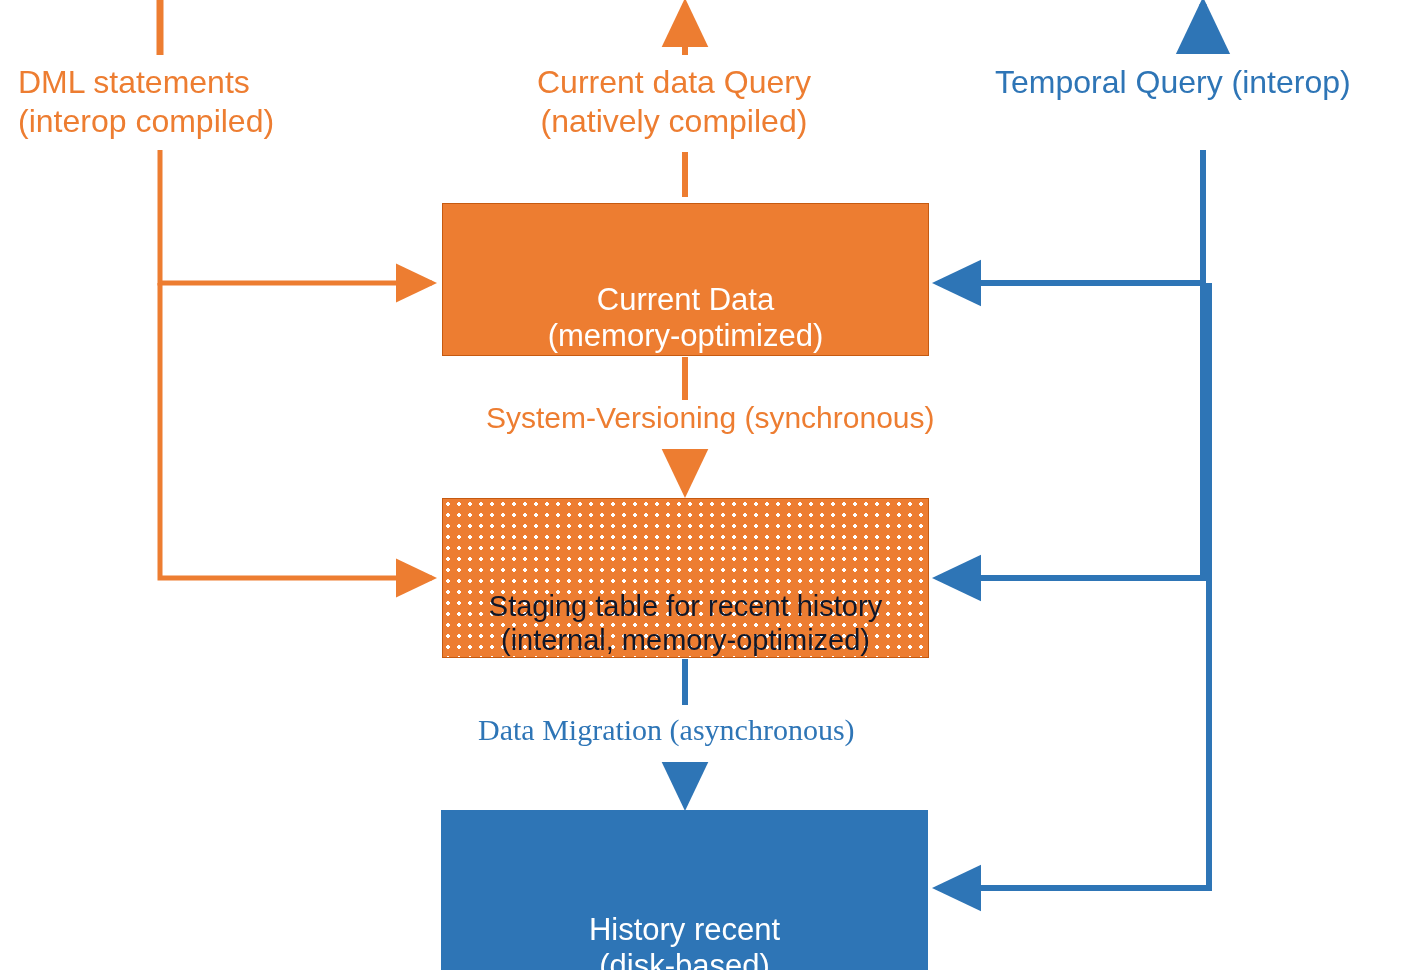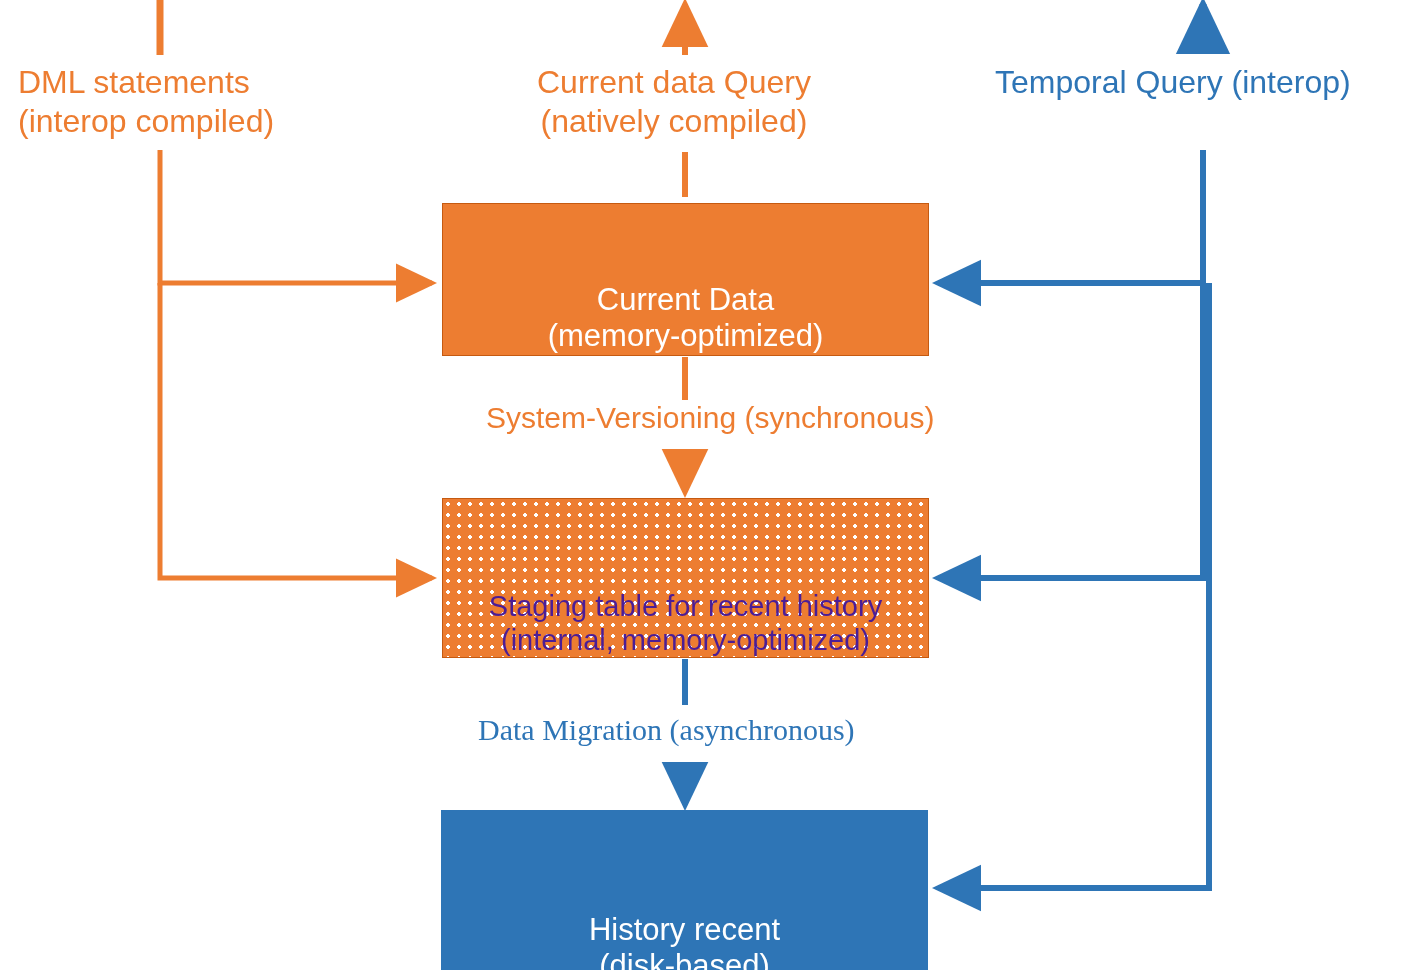--- a/index.html
+++ b/index.html
@@ -55,21 +55,21 @@
     font-size: 31px;
   }
 
   #node-staging-table {
     left: 442px;
     top: 498px;
     width: 487px;
     height: 160px;
     background: #ED7D31;
     border: 1px solid #C55A11;
-    color: #4c1d95;
+    color: #0f172a;
     font-size: 29px;
   }
   
   #node-staging-table::before {
     content: "";
     position: absolute;
     left: 0; top: 0; right: 0; bottom: 0;
     z-index: 1;
     background-image:
       radial-gradient(circle at 2px 2px, #ffffff 1.6px, rgba(255,255,255,0) 1.9px);

